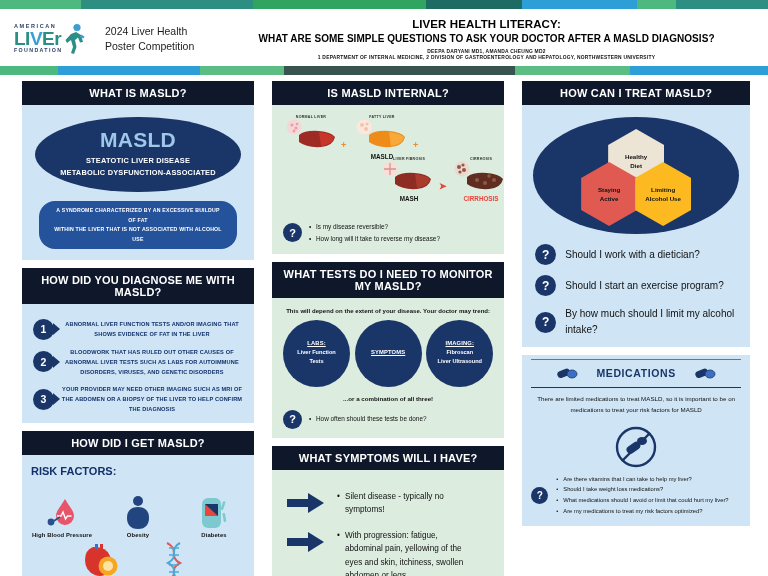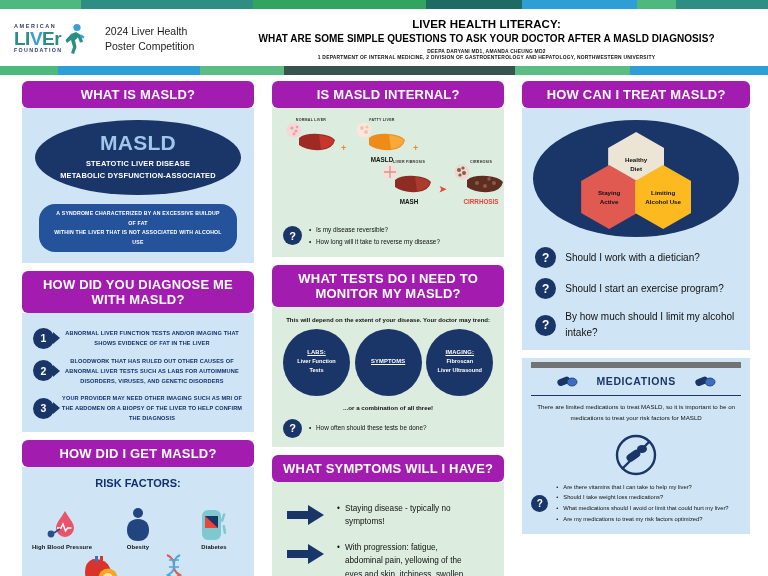--- a/index.html
+++ b/index.html
@@ -65,25 +65,24 @@
 
   
   .columns {
     display: flex; gap: 18px;
     padding: 6px 18px 0 22px;
   }
   .col { flex: 1; display: flex; flex-direction: column; gap: 8px; }
   .col-mid { flex: 1.02; }
 
   .panel-hd {
-    background: #a21caf; color: #ffffff;
+    background: #0f172a; color: #ffffff;
     text-align: center; font-weight: 700;
-    font-size: 13px; letter-spacing: 0.2px;
+    font-size: 11px; letter-spacing: 0.2px;
     padding: 6px 4px 6px;
-    border-radius: 6px;
   }
   .panel-body {
     background: #cfe5f5; padding: 8px 9px 9px;
   }
   .panel-body.green { background: #dcecdf; }
 
   
   .masld-oval {
     background: #1a3668; border-radius: 50%/50%;
     color: #fff; text-align: center;
@@ -120,21 +119,21 @@
     border-top: 6px solid transparent;
     border-bottom: 6px solid transparent;
   }
   .num-text {
     font-size: 5.6px; font-weight: 700; color: #12306b;
     line-height: 1.8; text-align: center; flex: 1; letter-spacing: 0.15px;
   }
 
   
   .rf-title {
-    text-align: center; font-size: 11px; font-weight: 800;
+    font-size: 11px; font-weight: 800;
     color: #12306b; margin: 2px 0 16px;
   }
   .rf-row { display: flex; justify-content: center; gap: 14px; margin-top: 2px; }
   .rf-item { text-align: center; width: 62px; }
   .rf-icon { height: 36px; display: flex; align-items: flex-end; justify-content: center; }
   .rf-label {
     font-size: 5.9px; font-weight: 800; color: #111;
     margin-top: 3px; letter-spacing: 0.1px;
   }
   .rf-row2 { display: flex; justify-content: center; gap: 10px; margin-top: 5px; }
@@ -218,21 +217,21 @@
   .hex-right { left: 55px; top: 33px; background: #fcba20; }
 
   .treat-q { display: flex; align-items: center; gap: 9px; margin: 10px 4px 0; }
   .treat-q .q-circle { width: 21px; height: 21px; font-size: 12px; }
   .treat-q p { font-size: 10px; color: #111; line-height: 1.6; }
 
   
   .med-panel { background: #cfe5f5; padding: 4px 9px 9px; }
   .med-hd {
     display: flex; align-items: center; justify-content: center; gap: 18px;
-    border-top: 6px solid #737373; border-bottom: 1px solid #1a3668;
+    border-top: 1px solid #737373; border-bottom: 1px solid #1a3668;
     padding: 5px 0 6px;
   }
   .med-hd-title {
     font-size: 10.5px; font-weight: 800; color: #1a3668; letter-spacing: 0.6px;
   }
   .med-intro {
     font-size: 6.2px; color: #111; text-align: center;
     line-height: 1.75; margin: 6px 2px 0;
   }
   .no-med { display: flex; justify-content: center; margin: 8px 0 4px; }
@@ -515,21 +514,21 @@
       </div>
     </div>
 
     <div>
       <div class="panel-hd">WHAT SYMPTOMS WILL I HAVE?</div>
       <div class="panel-body green" style="min-height:118px;">
         <div class="sym-row">
           <svg class="fat-arrow" width="38" height="22" viewBox="0 0 38 22">
             <path d="M0 7 h21 V1 l16 10 -16 10 V15 H0 Z" fill="#1a3668"></path>
           </svg>
-          <div class="sym-text">Staying disease - typically no symptoms!</div>
+          <div class="sym-text">Silent disease - typically no symptoms!</div>
         </div>
         <div class="sym-row">
           <svg class="fat-arrow" width="38" height="22" viewBox="0 0 38 22">
             <path d="M0 7 h21 V1 l16 10 -16 10 V15 H0 Z" fill="#1a3668"></path>
           </svg>
           <div class="sym-text">With progression: fatigue, abdominal pain, yellowing of the eyes and skin, itchiness, swollen abdomen or legs</div>
         </div>
       </div>
     </div>
   </div>

